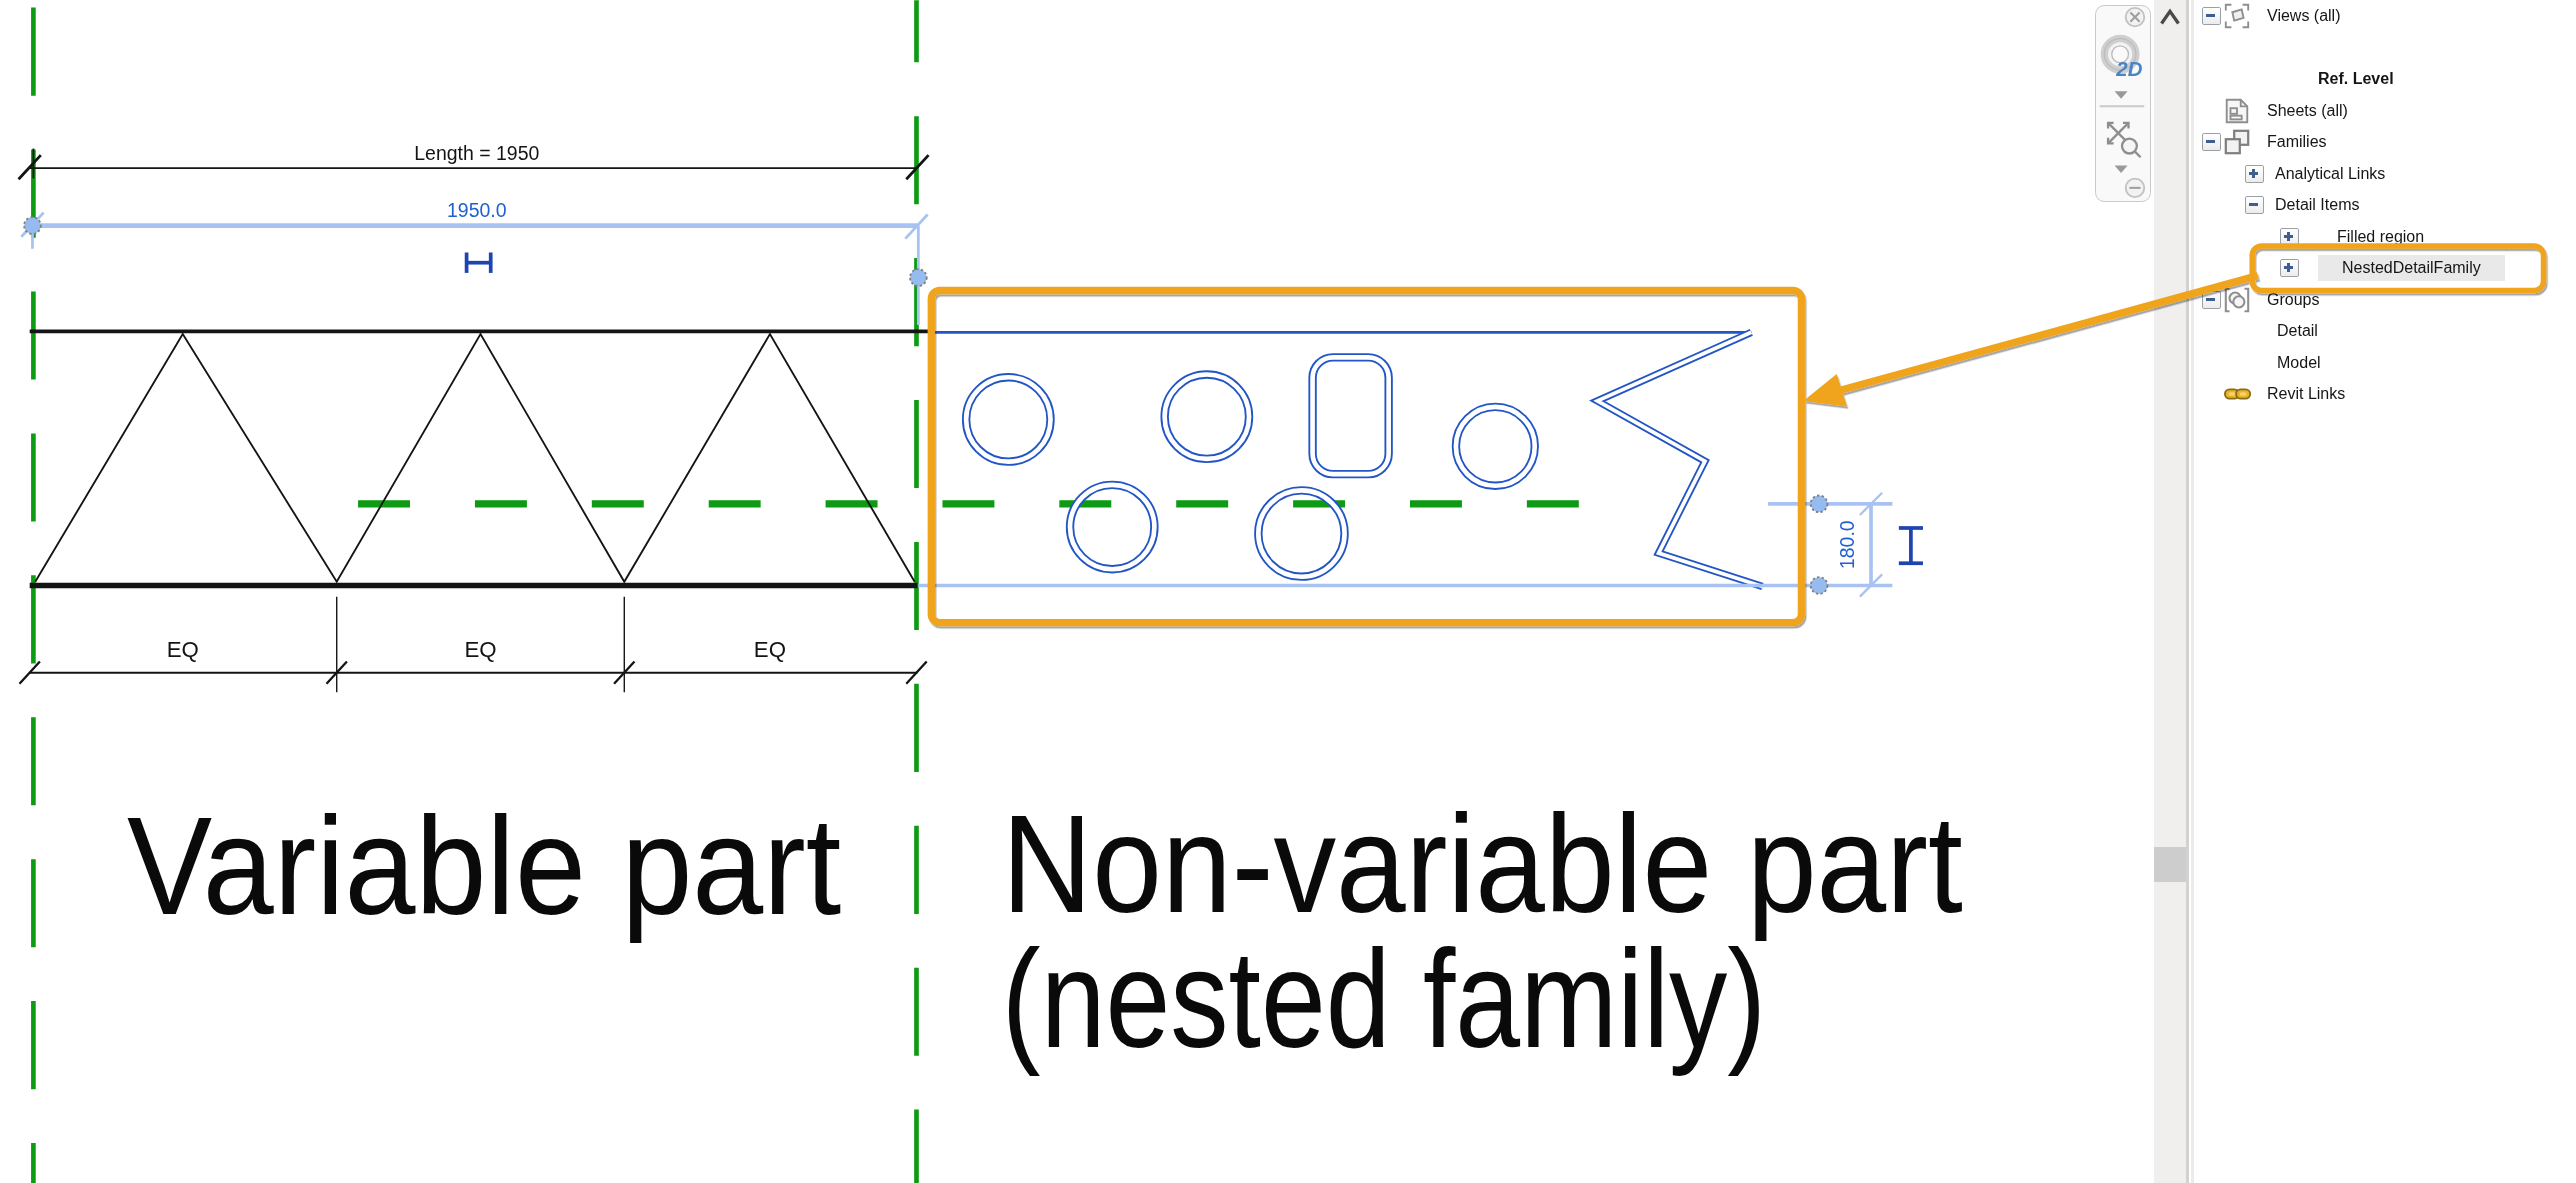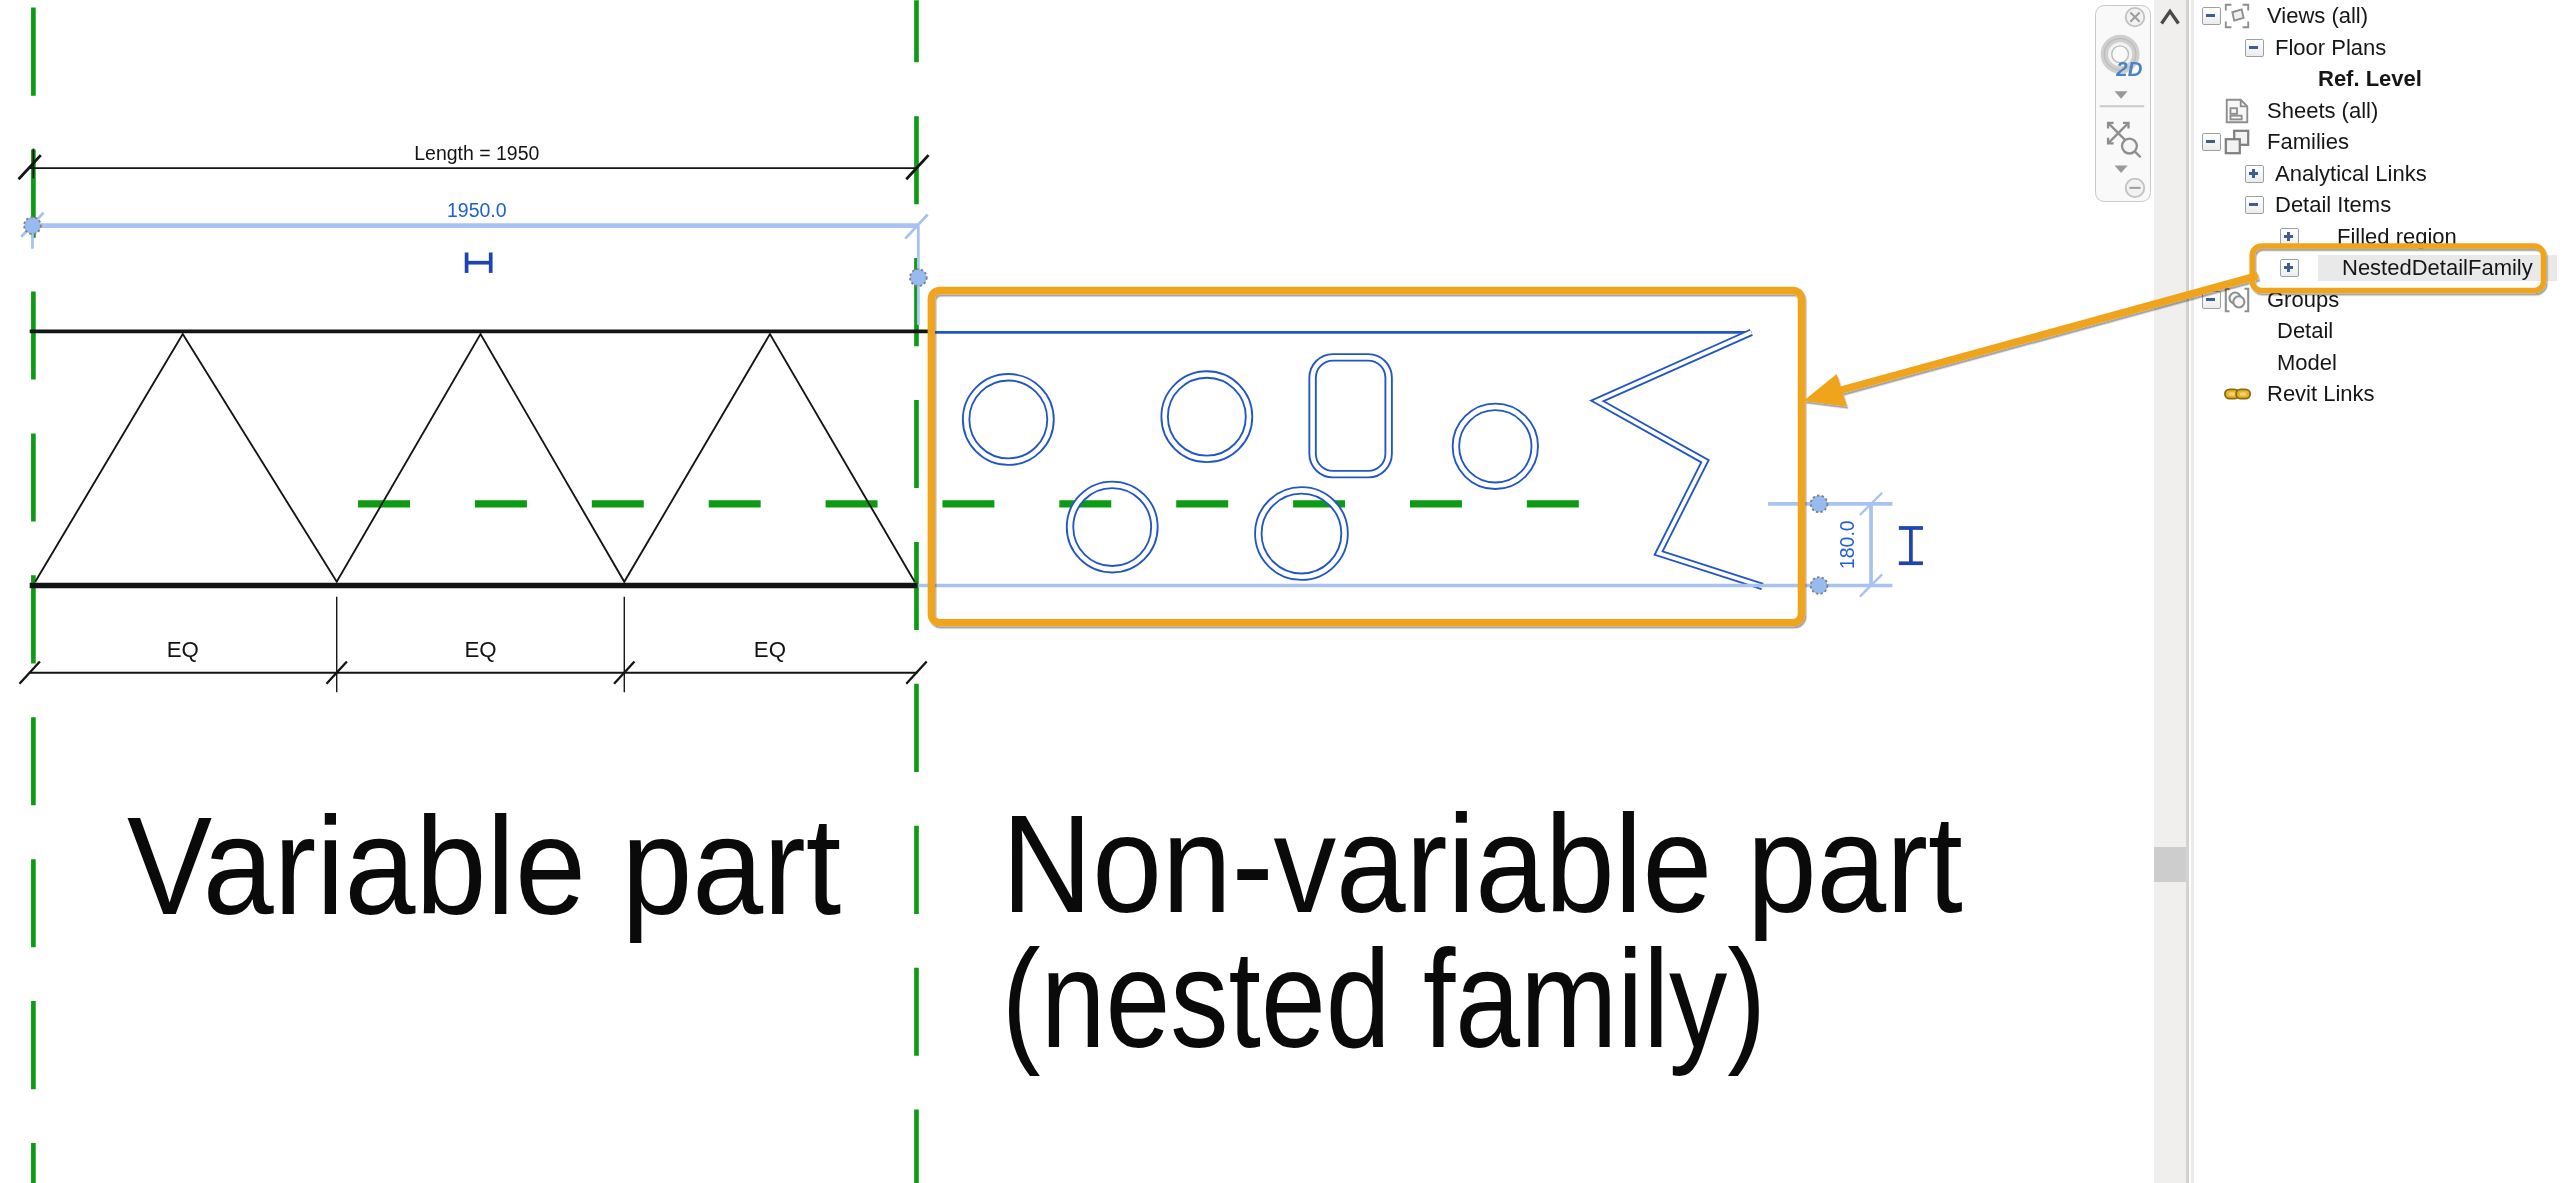--- a/index.html
+++ b/index.html
@@ -24,21 +24,21 @@
 
   
   .browser{position:absolute;left:2195px;top:0;width:381px;height:1184px;background:#fff;z-index:25;}
   .trow{position:absolute;left:0;width:381px;height:32px;}
   .exp{position:absolute;top:6.5px;width:18.6px;height:18.6px;box-sizing:border-box;border:1.9px solid #9aa0a6;
        border-radius:1.9px;background:linear-gradient(#ffffff,#ececec);}
   .exp.l0{left:7.4px}.exp.l1{left:50px}.exp.l2{left:85px}
   .exp::before{content:"";position:absolute;left:2.8px;top:6.5px;width:9.3px;height:2.8px;background:#3f5d8f;}
   .exp.plus::after{content:"";position:absolute;left:6px;top:3.2px;width:2.8px;height:9.3px;background:#3f5d8f;}
   .ticon{position:absolute;left:28px;top:1.9px;width:28px;height:28px;}
-  .tlabel{position:absolute;top:2.8px;font-size:22px;line-height:26px;color:#161616;white-space:nowrap;}
+  .tlabel{position:absolute;top:2.8px;font-size:16px;line-height:26px;color:#161616;white-space:nowrap;}
   .tlabel.pl0{left:72px}.tlabel.pl1{left:80px}.tlabel.pl1b{left:82px}
   .tlabel.pl2r{left:123px;font-weight:bold}
   .tlabel.pl2f{left:142px}
   .tlabel.sel{left:123px;background:#e9e9e9;padding:0 24px;}
 </style>
 </head>
 <body>
 
 <div class="screen">
 
@@ -204,24 +204,20 @@
       <span class="exp l0"></span>
       <span class="ticon">
         <svg width="28" height="28" viewBox="0 0 30 30" fill="none" stroke="#8e8e8e" stroke-width="2">
           <path d="M3 9 V3 H9 M21 3 H27 V9 M27 21 V27 H21 M9 27 H3 V21"></path>
           <polygon points="10,11 20,8 22,17 12,20" fill="#f0f0f0"></polygon>
         </svg>
       </span>
       <span class="tlabel pl0">Views (all)</span>
     </div>
 
-    <div class="trow" style="top:32px">
-      <span class="exp l1"></span>
-      <span class="tlabel pl1">Floor Plans</span>
-    </div>
 
     <div class="trow" style="top:63px">
       <span class="tlabel pl2r">Ref. Level</span>
     </div>
 
     <div class="trow" style="top:95px">
       <span class="ticon">
         <svg width="28" height="28" viewBox="0 0 30 30" fill="#f7f7f7" stroke="#8e8e8e" stroke-width="2">
           <path d="M4 3 H19 L26 10 V27 H4 Z"></path>
           <path d="M19 3 V10 H26" fill="none"></path>

